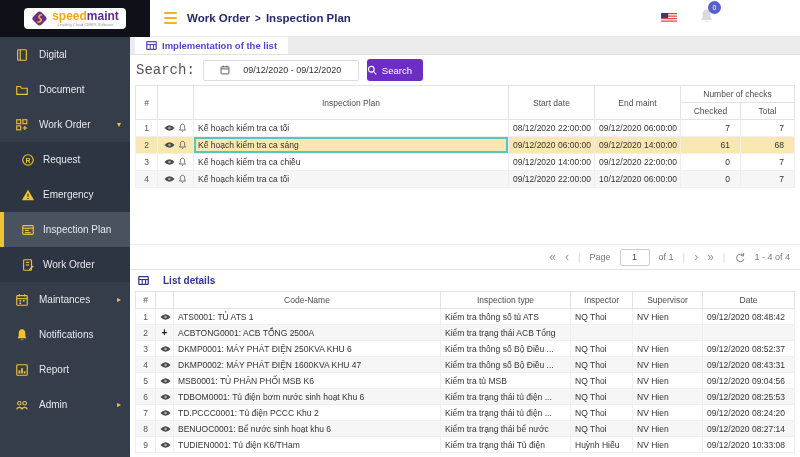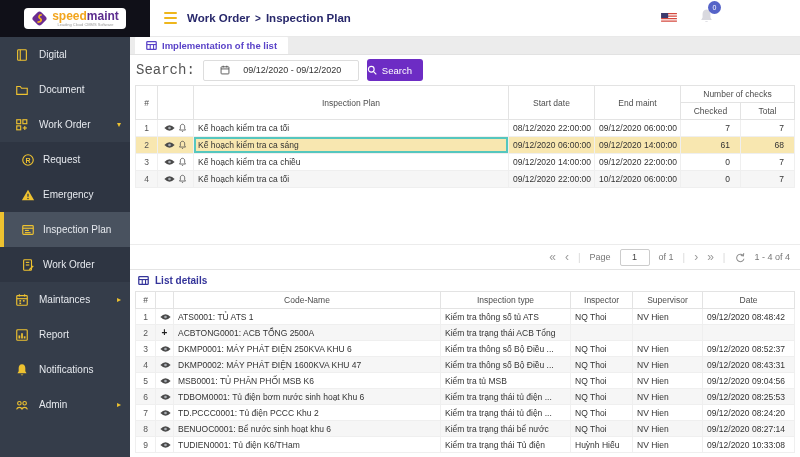--- a/index.html
+++ b/index.html
@@ -84,21 +84,21 @@
     display:flex; align-items:center; justify-content:flex-end; gap:9px; padding:0 10px;
     color:#8f8f8f; font-size:10px; }
   .pg-btn { cursor:pointer; font-size:12px; color:#9a9a9a; line-height:1; }
   .pg-sep { color:#d8d8d8; }
   .pg-label { font-size:9px; color:#777; }
   .page-input { width:30px; height:17px; border:1px solid #ccc; border-radius:2px; text-align:center;
     font-size:9px; color:#444; outline:none; font-family:inherit; }
   .pg-range { font-size:9px; color:#777; }
   .ic-refresh { width:11px; height:11px; cursor:pointer; }
 
-  .section-title { height:21px; display:flex; align-items:center; gap:6px; padding:0 8px;
+  .section-title { height:21px; display:flex; align-items:center; gap:14px; padding:0 8px;
     color:#34349a; font-weight:bold; font-size:10px; }
   .section-title svg { width:11px; height:11px; }
 </style>
 </head>
 <body>
 
 <svg width="0" height="0" style="position:absolute">
   <symbol id="i-eye" viewBox="0 0 14 10">
     <path d="M0.5,5 Q7,-1.8 13.5,5 Q7,11.8 0.5,5Z" fill="#4a4a4a"></path>
     <circle cx="7" cy="5" r="1.7" fill="#a9adb3"></circle>
@@ -254,35 +254,35 @@
           <line x1="11" y1="1.5" x2="11" y2="4"></line>
           <line x1="5" y1="9" x2="7" y2="9" stroke-width="1.8"></line>
           <line x1="9" y1="9" x2="11" y2="9" stroke-width="1.8"></line>
           <line x1="5" y1="11.8" x2="7" y2="11.8" stroke-width="1.8"></line>
         </svg>
       <span>Maintances</span>
       <span class="caret">▸</span>
     </div>
 
     <div class="side-item">
+      <svg viewBox="0 0 16 16">
+          <path d="M8 1.5 C5.3 1.5 4.2 3.7 4.2 6 L4.2 9.5 L2.8 11.8 L13.2 11.8 L11.8 9.5 L11.8 6 C11.8 3.7 10.7 1.5 8 1.5 Z" fill="#eec230"></path>
+          <path d="M6.5 13 A1.6 1.6 0 0 0 9.5 13 Z" fill="#eec230"></path>
+        </svg>
+      <span>Notifications</span>
+    </div>
+
+    <div class="side-item">
       <svg viewBox="0 0 16 16" fill="none" stroke="#eec230" stroke-width="1.3">
           <rect x="2" y="2" width="12" height="12" rx="1"></rect>
           <line x1="5" y1="12" x2="5" y2="8.5" stroke-width="2"></line>
           <line x1="8" y1="12" x2="8" y2="6" stroke-width="2"></line>
           <line x1="11" y1="12" x2="11" y2="9.5" stroke-width="2"></line>
         </svg>
       <span>Report</span>
-    </div>
-
-    <div class="side-item">
-      <svg viewBox="0 0 16 16">
-          <path d="M8 1.5 C5.3 1.5 4.2 3.7 4.2 6 L4.2 9.5 L2.8 11.8 L13.2 11.8 L11.8 9.5 L11.8 6 C11.8 3.7 10.7 1.5 8 1.5 Z" fill="#eec230"></path>
-          <path d="M6.5 13 A1.6 1.6 0 0 0 9.5 13 Z" fill="#eec230"></path>
-        </svg>
-      <span>Notifications</span>
     </div>
 
     <div class="side-item">
       <svg viewBox="0 0 16 16" fill="none" stroke="#eec230" stroke-width="1.3">
           <circle cx="5" cy="6" r="2"></circle>
           <circle cx="11" cy="6" r="2"></circle>
           <path d="M1.8 13 a3.4 3.4 0 0 1 6.4 0"></path>
           <path d="M7.8 13 a3.4 3.4 0 0 1 6.4 0"></path>
         </svg>
       <span>Admin</span>

